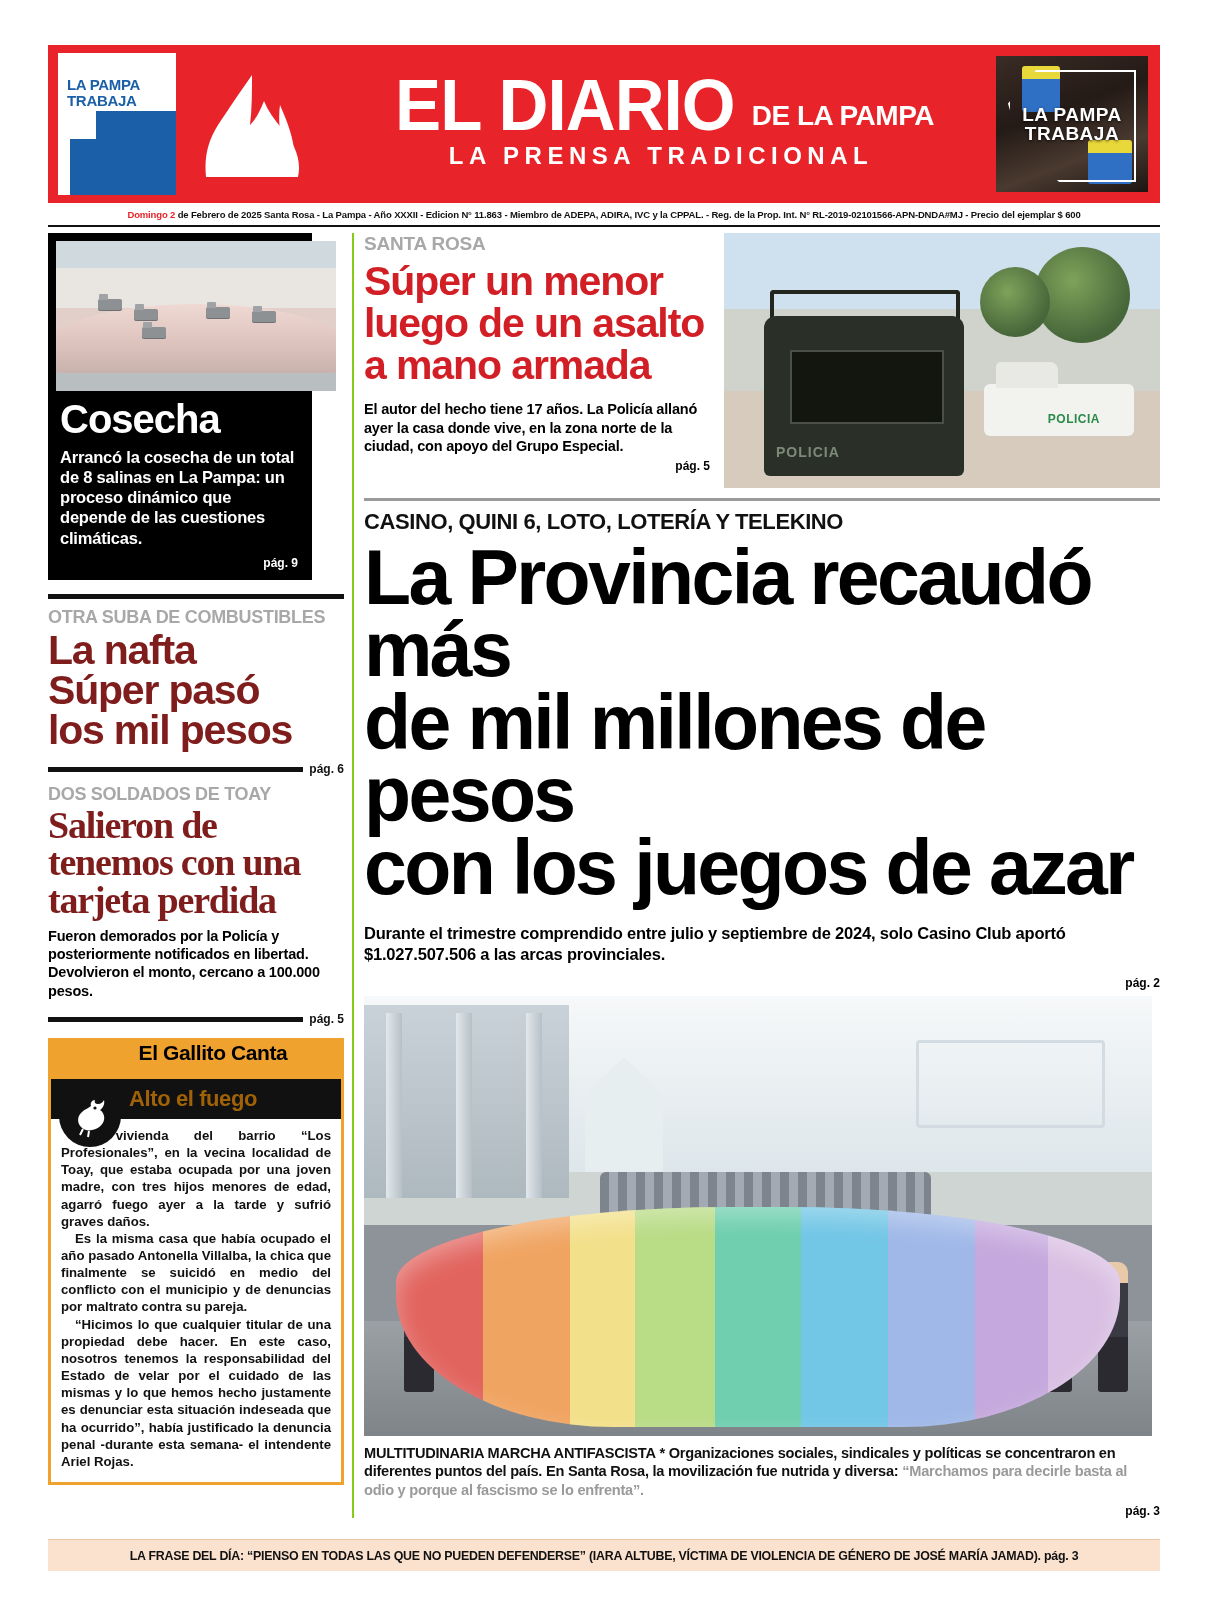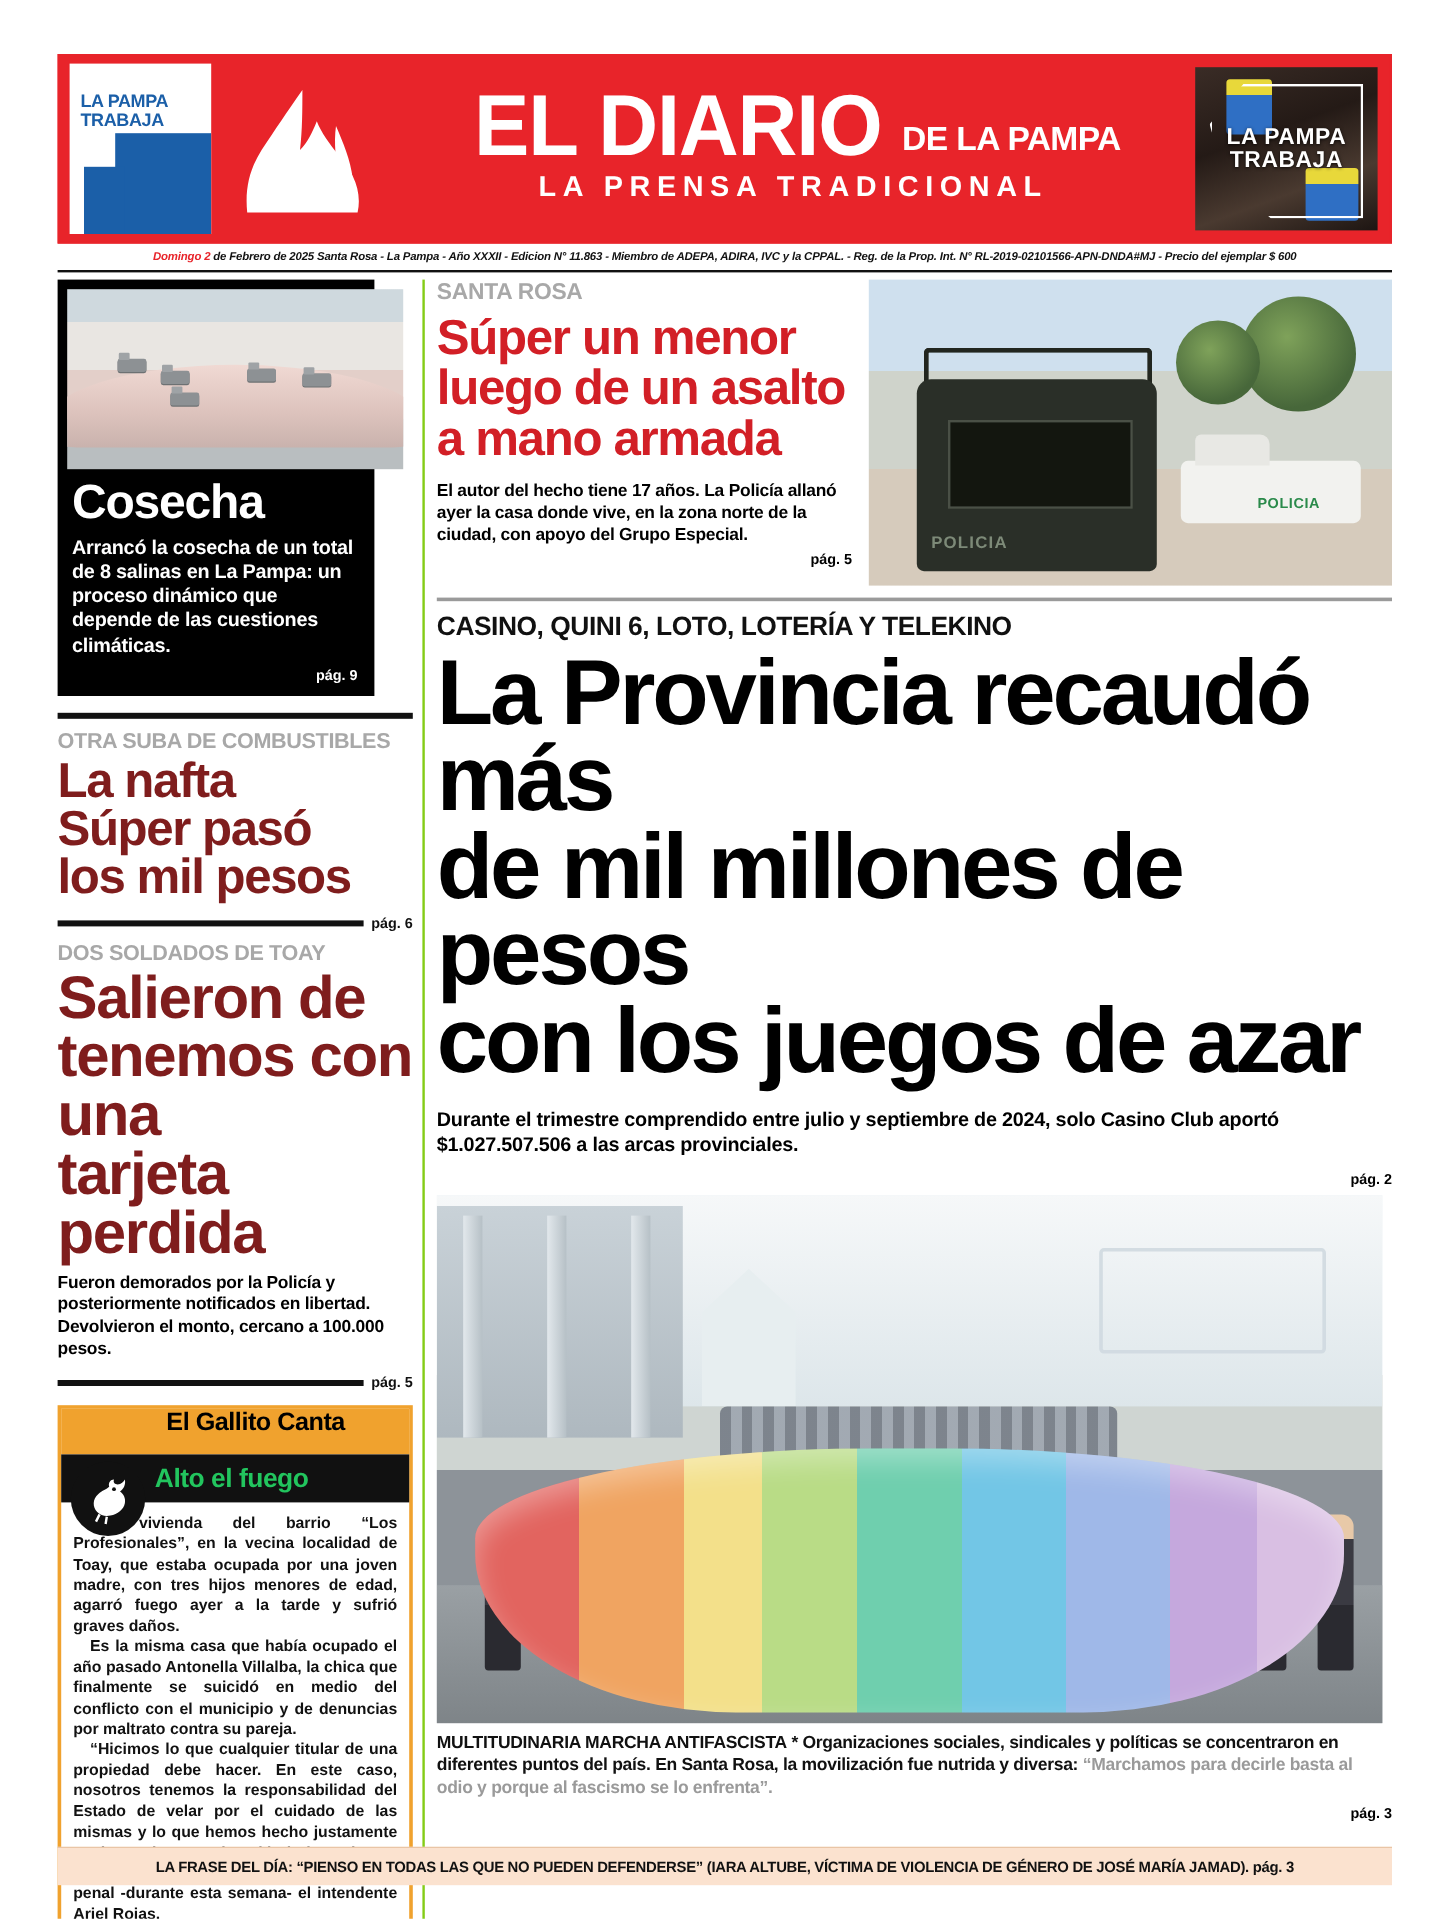--- a/index.html
+++ b/index.html
@@ -92,21 +92,20 @@
         background: linear-gradient(180deg,#e8d83a 0 28%,#2f6fc4 28% 100%); }
   .w2 { right: 16px; bottom: 8px; width: 44px; height: 44px;
         background: linear-gradient(180deg,#e8d83a 0 30%,#2f6fc4 30% 100%); }
 
   
   .dateline {
     width: 1112px; border-bottom: 2px solid #111;
     padding: 6px 0 5px 0; text-align: center;
     font-size: 9.5px; font-weight: 700; color: #111;
     letter-spacing: -0.15px;
-    font-style: italic;
   }
   .dateline .red { color: #e8242a; font-weight: 900; }
 
   
   .content {
     display: flex; width: 1112px; margin-top: 6px;
   }
   .col-left { width: 296px; flex: none; }
   .col-gap  { width: 8px; flex: none; }
   .col-right{ width: 808px; flex: none;
@@ -156,21 +155,21 @@
   .rule-row .pag { font-size: 12px; font-weight: 700; color: #111; }
 
   .kicker {
     color: #a8a8a8; font-weight: 900; font-size: 18px;
     letter-spacing: -0.3px; margin: 8px 0 2px 0;
   }
   .hl-left {
     font-weight: 700; font-size: 41px; line-height: 0.98;
     letter-spacing: -1.2px; color: #7f1d1d;
   }
-  .hl-left.small { font-size: 50px; }
+  .hl-left.small { font-size: 38px; font-family: Liberation Serif, serif; }
   .lede-left {
     font-size: 14.5px; font-weight: 700; line-height: 1.26;
     margin-top: 8px; letter-spacing: -0.2px;
   }
 
   
   .gallito {
     margin-top: 12px; border: 3px solid #f0a22e; background: #fff;
   }
   .gallito-head {
@@ -179,21 +178,21 @@
   }
   .gallito-head .t {
     font-size: 21px; font-weight: 700; color: #000;
     letter-spacing: -0.4px; padding-left: 34px;
   }
   .gallito-sub {
     background: #111; height: 40px; position: relative;
     display: flex; align-items: center;
   }
   .gallito-sub .t {
-    color: #22c55e; font-size: 22px; font-weight: 700;
+    color: #a16207; font-size: 22px; font-weight: 700;
     padding-left: 78px; letter-spacing: -0.4px;
   }
   .rooster {
     position: absolute; left: 8px; top: 6px;
     width: 62px; height: 62px; border-radius: 50%;
     background: #111; z-index: 5;
     display: flex; align-items: center; justify-content: center;
   }
   .gallito-body {
     padding: 8px 10px 12px 10px;

